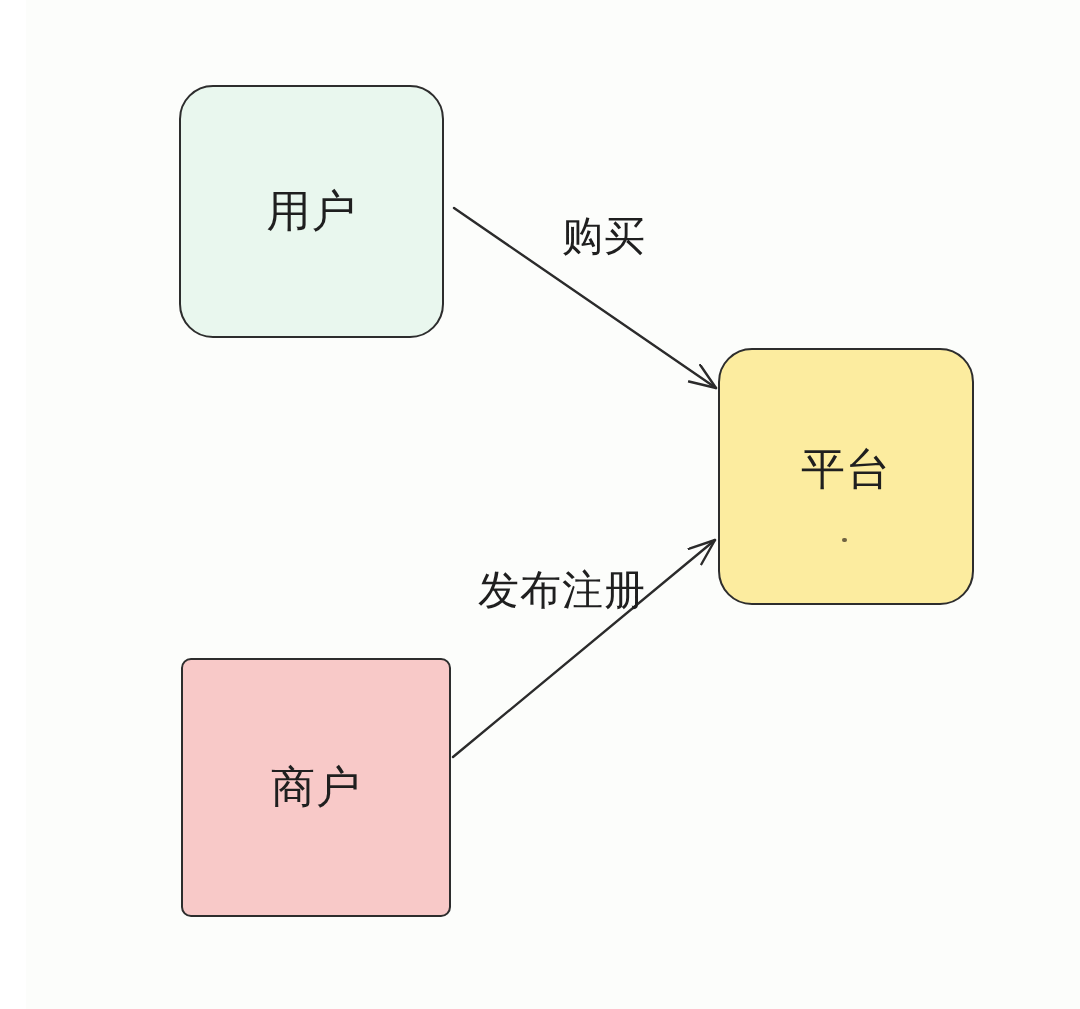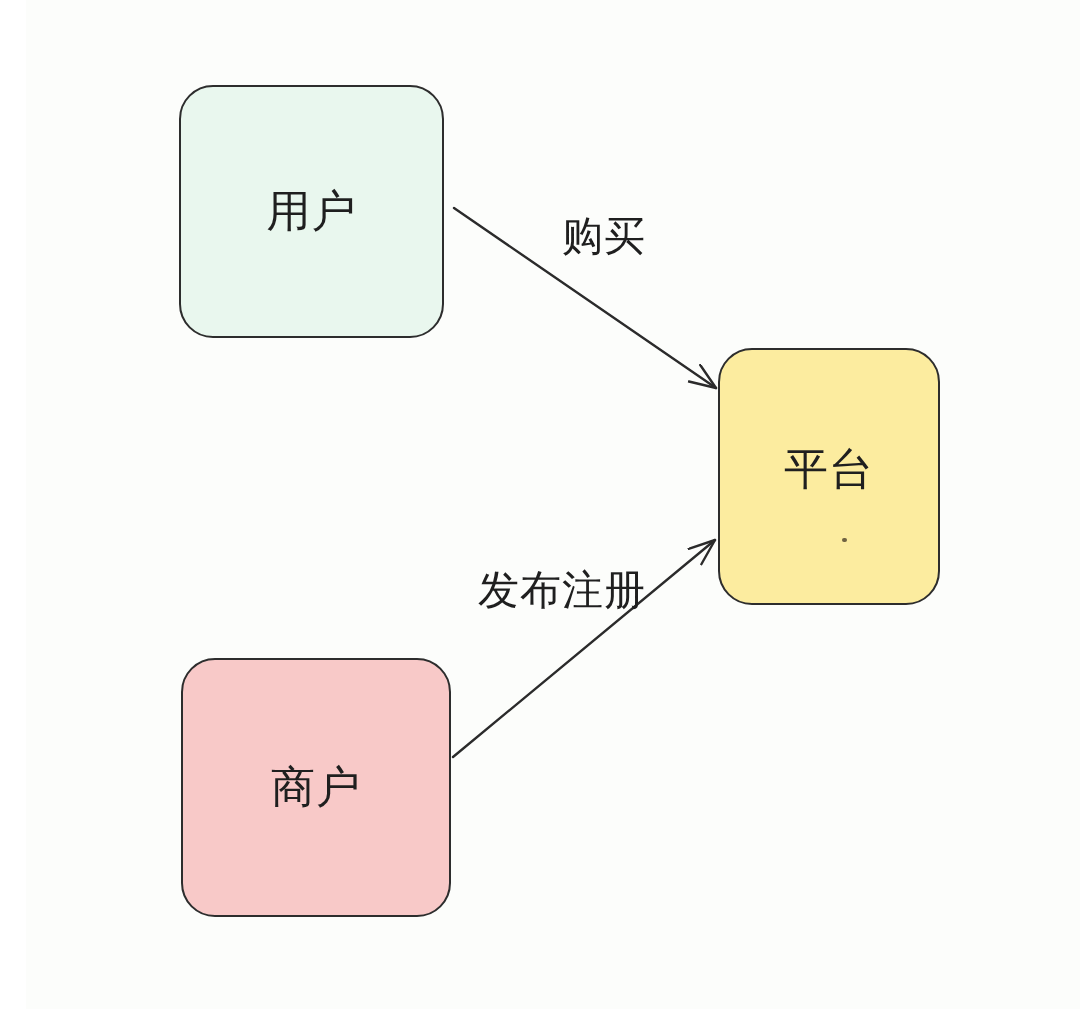--- a/index.html
+++ b/index.html
@@ -37,29 +37,30 @@
   }
   .node-user {
     left: 153px;
     top: 85px;
     width: 265px;
     height: 253px;
   }
   .node-platform {
     left: 692px;
     top: 348px;
-    width: 222px;
+    width: 256px;
     height: 257px;
     padding-bottom: 14px;
   }
   .node-merchant {
     left: 155px;
     top: 658px;
     width: 270px;
     height: 259px;
+    border-radius: 10px;
   }
   .edge-label {
     position: absolute;
     transform: translate(-50%, -50%);
     font-size: 41px;
     font-weight: 500;
     color: #1f1f1f;
     white-space: nowrap;
     letter-spacing: 1px;
   }

